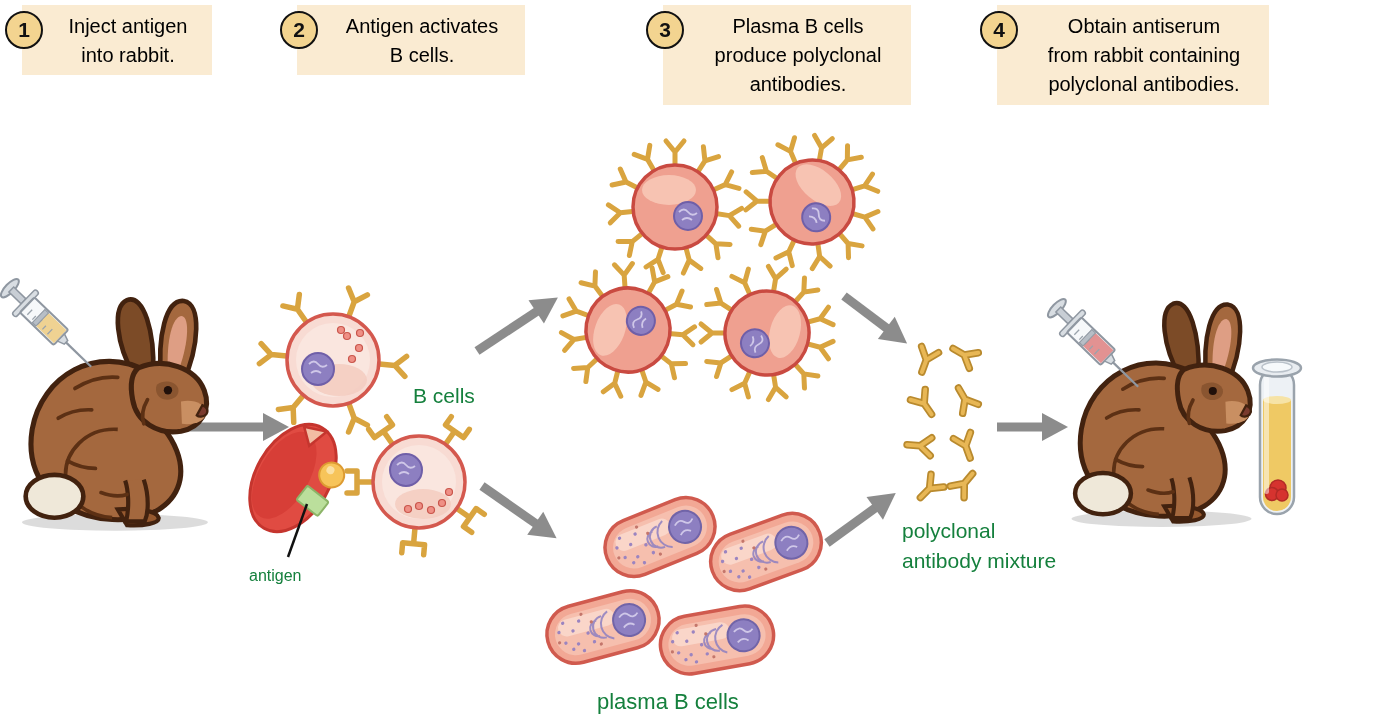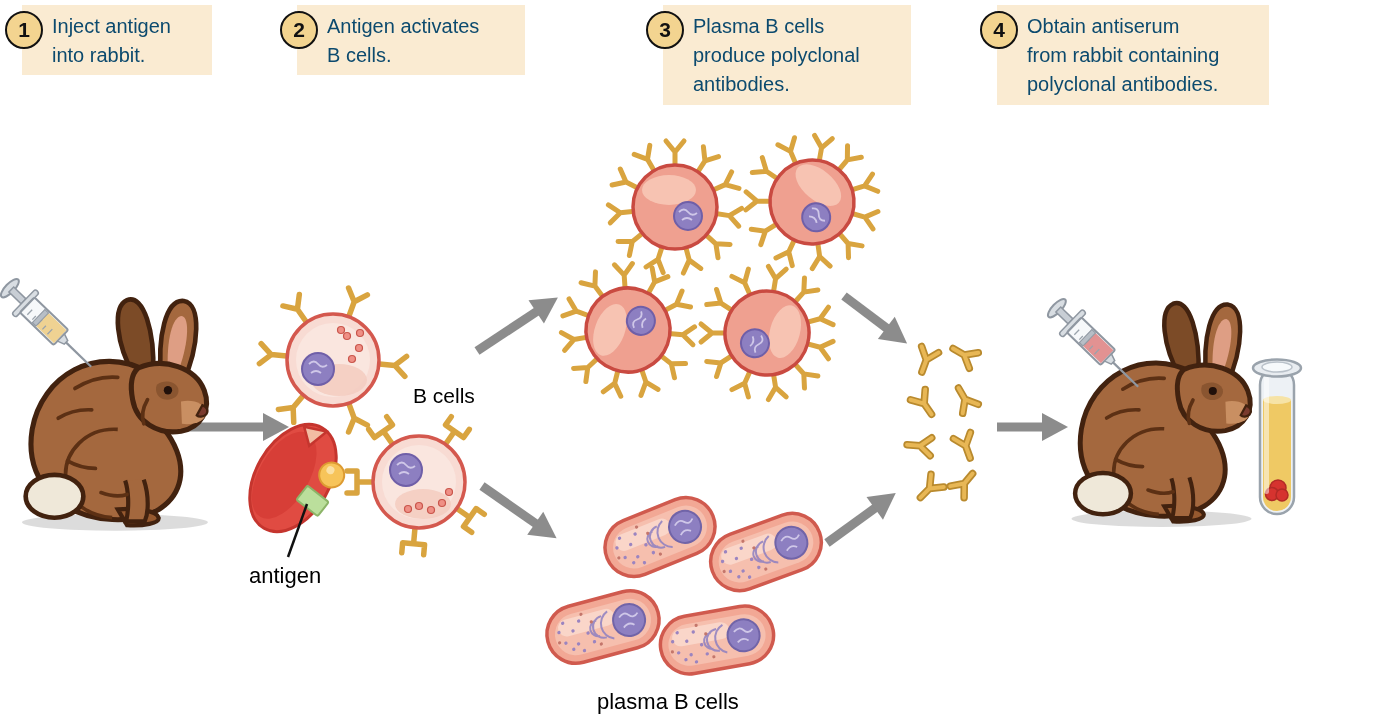--- a/index.html
+++ b/index.html
@@ -13,25 +13,25 @@
     position:absolute; background:#FAEBD2; box-sizing:border-box;
   }
   .step-badge {
     position:absolute; left:-17px; top:6px; width:34px; height:34px;
     background:#F3D490; border:2.5px solid #111111; border-radius:50%;
     display:flex; align-items:center; justify-content:center;
     font-size:21px; font-weight:bold; color:#111;
   }
   .step-text {
     display:block; padding:7px 8px 0 30px; font-size:20px; line-height:29px;
-    color:#0c4a6e; white-space:pre-line;
+    color:#000000; white-space:pre-line;text-align:center;
   }
   
   .label {
-    position:absolute; font-size:21px; color:#000000; white-space:pre-line; line-height:30px;
+    position:absolute; font-size:21px; color:#15803d; white-space:pre-line; line-height:30px;
   }
   .canvas { position:absolute; left:0; top:0; }
 </style>
 </head>
 <body>
 
 <div class="stage">
 
   <svg class="canvas" width="1391" height="720" viewBox="0 0 1391 720">
     <defs>
@@ -275,16 +275,18 @@
 antibodies.</span>
   </div>
   <div class="step-box" style="left:997px; top:5px; width:272px; height:100px;">
     <span class="step-badge">4</span>
     <span class="step-text">Obtain antiserum
 from rabbit containing
 polyclonal antibodies.</span>
   </div>
 
   <div class="label" style="left:413px; top:381px;">B cells</div>
-  <div class="label" style="left:249px; top:561px; font-size:22px;">antigen</div>
+  <div class="label" style="left:249px; top:561px; font-size:16px;">antigen</div>
   <div class="label" style="left:597px; top:687px; font-size:22px;">plasma B cells</div>
+  <div class="label" style="left:902px; top:516px;">polyclonal
+antibody mixture</div>
 
 </div>
 
 </body></html>

